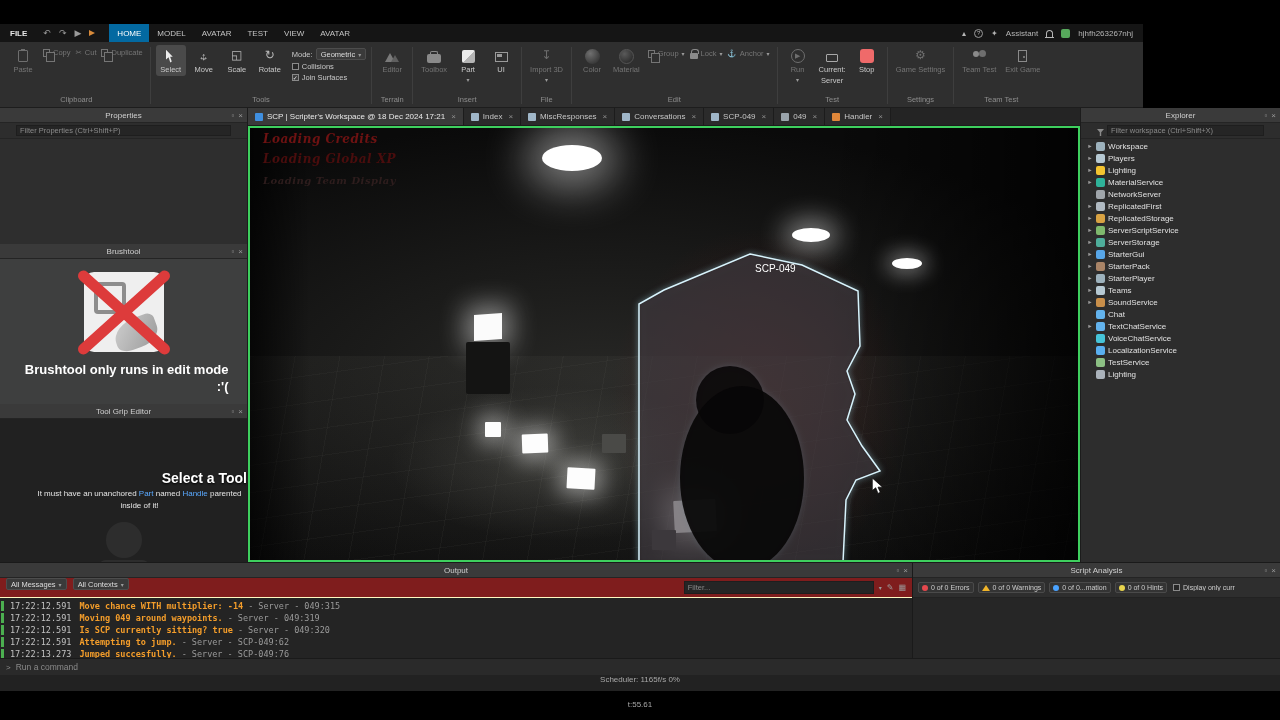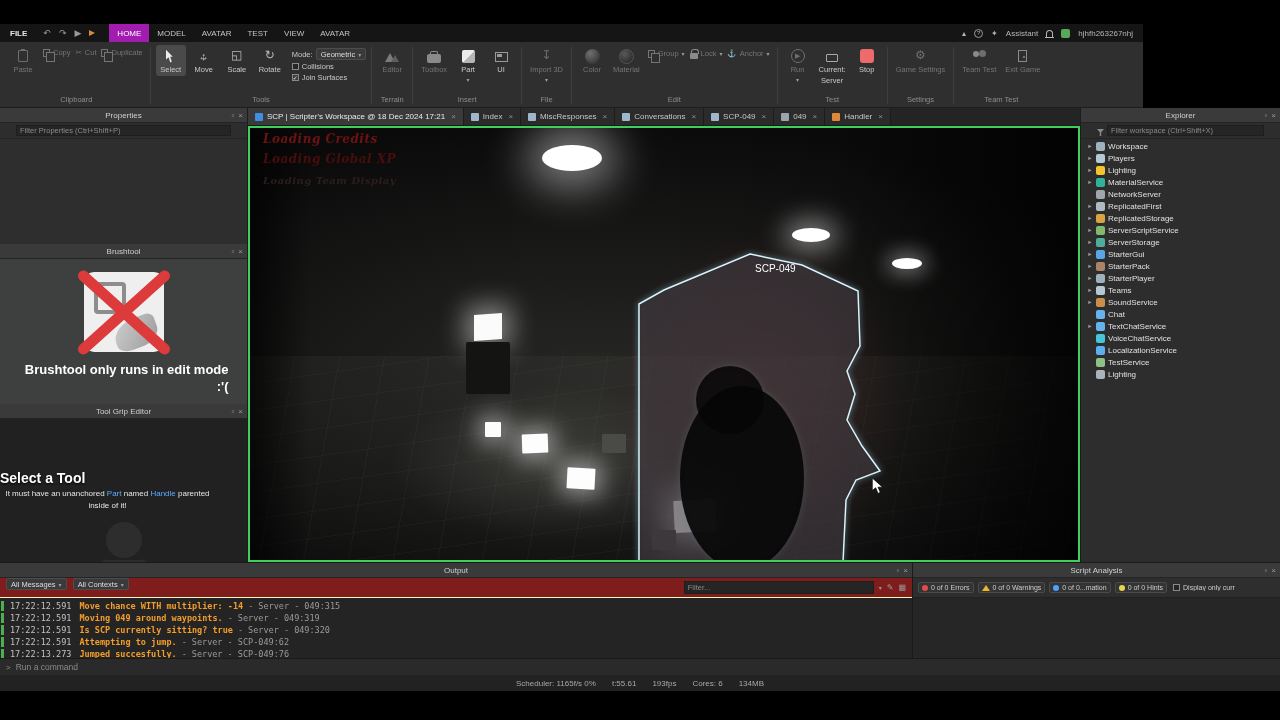--- a/index.html
+++ b/index.html
@@ -10,21 +10,21 @@
 
   
   .titlebar{position:absolute;left:0;top:0;width:100%;height:18px;background:#151515;
     display:flex;align-items:center;font-size:8px;color:#c9c9c9;}
   .tb-file{padding:0 10px;font-weight:bold;color:#e8e8e8;height:100%;display:flex;align-items:center;}
   .tb-icons{display:flex;gap:8px;margin:0 6px;color:#9a9a9a;font-size:9px;align-items:center;}
   .tb-icons span{cursor:default;}
   .g-speaker{width:0;height:0;border-top:3px solid transparent;border-bottom:3px solid transparent;border-left:6px solid #d88a3a;}
   .tb-tabs{display:flex;height:100%;margin-left:8px;}
   .tb-tab{padding:0 8px;display:flex;align-items:center;color:#c4c4c4;height:100%;}
-  .tb-tab.active{background:#a21caf;color:#fff;}
+  .tb-tab.active{background:#0369a1;color:#fff;}
   .tb-right{margin-left:auto;display:flex;align-items:center;gap:8px;padding-right:10px;color:#b5b5b5;}
   .tb-help{width:9px;height:9px;border:1px solid #9a9a9a;border-radius:50%;display:flex;align-items:center;justify-content:center;font-size:6px;}
   .g-bell{width:7px;height:7px;border-radius:50% 50% 0 0;border:1px solid #b5b5b5;border-bottom:none;position:relative;}
   .g-bell::after{content:"";position:absolute;left:-2px;bottom:-1px;width:9px;height:1px;background:#b5b5b5;}
   .tb-avatar{width:9px;height:9px;border-radius:2px;background:#57a85c;}
 
   
   .ribbon{position:absolute;left:0;top:18px;width:100%;height:66px;background:#2f2f2f;
     border-bottom:1px solid #1d1d1d;display:flex;align-items:stretch;padding:2px 4px 0 4px;}
   .rgroup{display:flex;flex-direction:column;padding:1px 4px;}
@@ -96,21 +96,21 @@
   .bt-iconwrap{position:relative;width:120px;height:88px;display:flex;align-items:center;justify-content:center;}
   .bt-card{width:80px;height:80px;background:#efefef;border-radius:10px;position:relative;overflow:hidden;}
   .bt-card::before{content:"";position:absolute;left:10px;top:10px;width:24px;height:24px;border:4px solid #8d8d8d;border-radius:4px;}
   .bt-card::after{content:"";position:absolute;right:6px;bottom:4px;width:44px;height:30px;border-radius:60% 20% 50% 30%;background:linear-gradient(135deg,#cfcfcf,#9a9a9a);transform:rotate(-20deg);}
   .bt-x1,.bt-x2{position:absolute;left:0px;top:39px;width:120px;height:11px;background:#dd3b3b;border-radius:6px;}
   .bt-x1{transform:rotate(42deg);}
   .bt-x2{transform:rotate(-42deg);}
   .bt-text{font-size:13px;font-weight:bold;color:#fff;text-align:right;width:210px;line-height:1.25;margin-top:6px;}
 
   #toolgrip-panel{left:0;top:380px;width:248px;height:158px;}
-  .tg-body{height:143px;background:#212121;position:relative;display:flex;flex-direction:column;align-items:flex-start;justify-content:center;}
+  .tg-body{height:143px;background:#212121;position:relative;display:flex;flex-direction:column;align-items:flex-end;justify-content:center;}
   .tg-fig{position:absolute;left:50%;bottom:4px;transform:translateX(-50%);width:36px;height:36px;border-radius:50%;background:#777;opacity:.14;}
   .tg-fig::after{content:"";position:absolute;left:-8px;top:38px;width:52px;height:56px;border-radius:8px;background:#777;}
   .tg-head{font-size:14px;font-weight:bold;color:#fff;text-shadow:0 1px 2px #000;z-index:1;}
   .tg-desc{font-size:8px;color:#e4e4e4;width:215px;text-align:center;line-height:1.4;margin-top:2px;z-index:1;}
   .hl{color:#5aa9ff;}
 
   
   .doc-tabs{position:absolute;left:248px;top:84px;width:832px;height:18px;background:#242424;
     display:flex;border-bottom:1px solid #1c1c1c;overflow:hidden;}
   .dtab{display:flex;align-items:center;gap:4px;padding:0 7px;font-size:8px;color:#c6c6c6;
@@ -193,21 +193,21 @@
   .dot.err{background:#e5484d}.dot.info{background:#4aa3ff}.dot.hint{background:#e8d44d;}
   .tri{width:0;height:0;border-left:4px solid transparent;border-right:4px solid transparent;border-bottom:6px solid #f0b429;flex:none;}
   .sa-display{display:flex;align-items:center;gap:3px;margin-left:2px;overflow:hidden;}
 
   
   .cmd{position:absolute;left:0;top:634px;width:1280px;height:17px;background:#2a2a2a;border-top:1px solid #1a1a1a;
     display:flex;align-items:center;gap:5px;padding:0 6px;}
   .cmd-icon{color:#8f8f8f;font-size:8px;}
   .cmd-input{flex:1;background:transparent;border:none;color:#ccc;font-size:8.5px;outline:none;font-family:inherit;}
   .status{position:absolute;left:0;top:651px;width:1280px;height:16px;background:#222;display:flex;
-    align-items:center;justify-content:center;gap:16px;padding:0 10px;font-size:8px;color:#a8a8a8;}
+    align-items:center;justify-content:flex-start;gap:16px;padding:0 10px;font-size:8px;color:#a8a8a8;flex-direction:column;}
 </style>
 </head>
 <body>
 
 <div class="screen">
 <div class="app">
 
   <div class="titlebar">
     <div class="tb-file">FILE</div>
     <div class="tb-icons">

